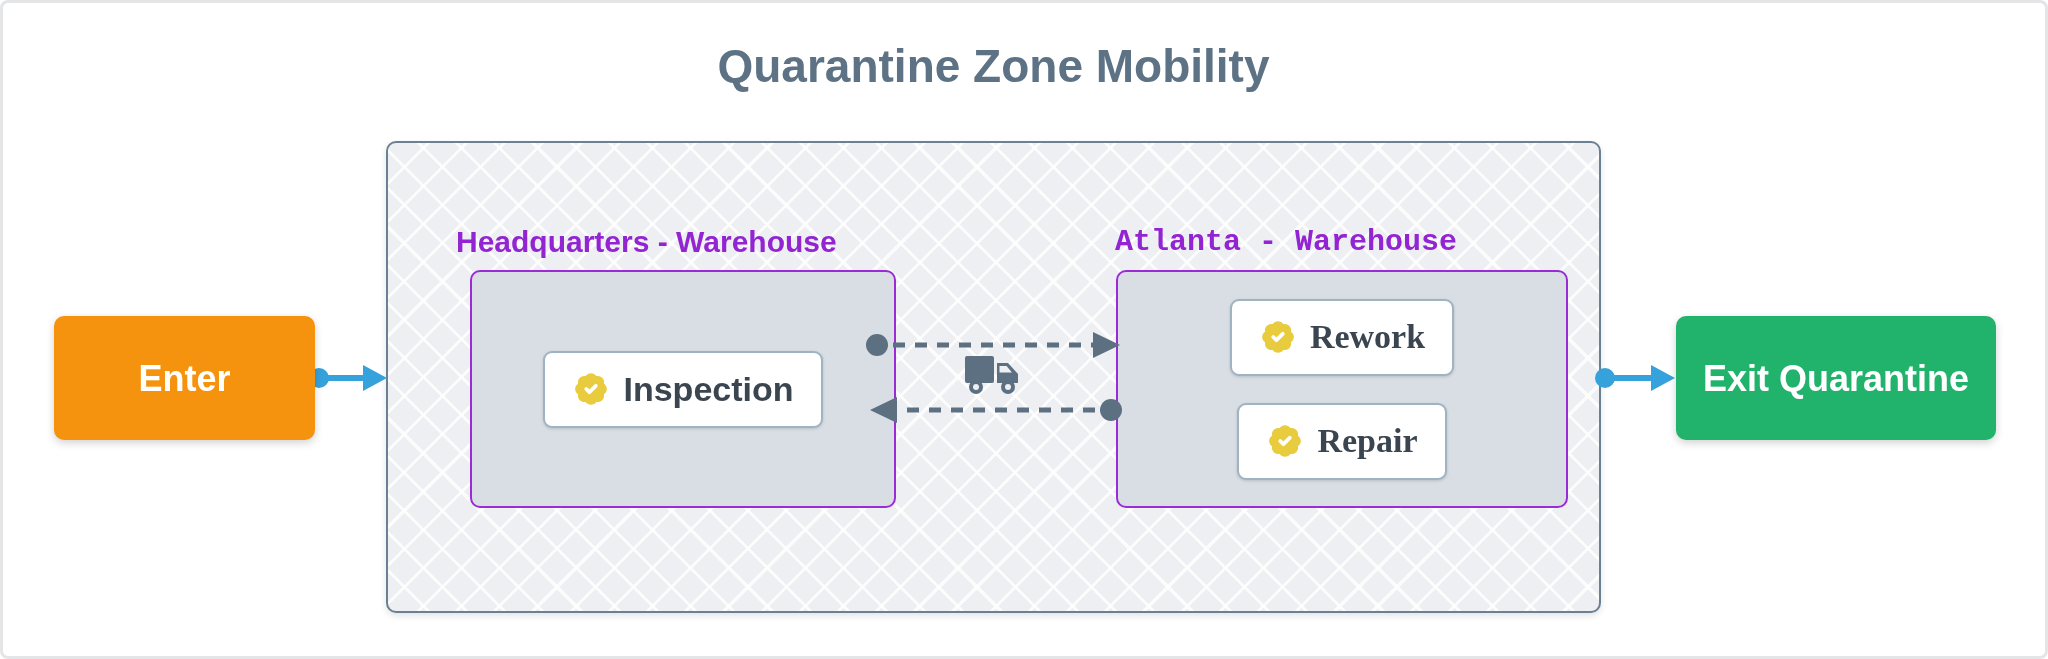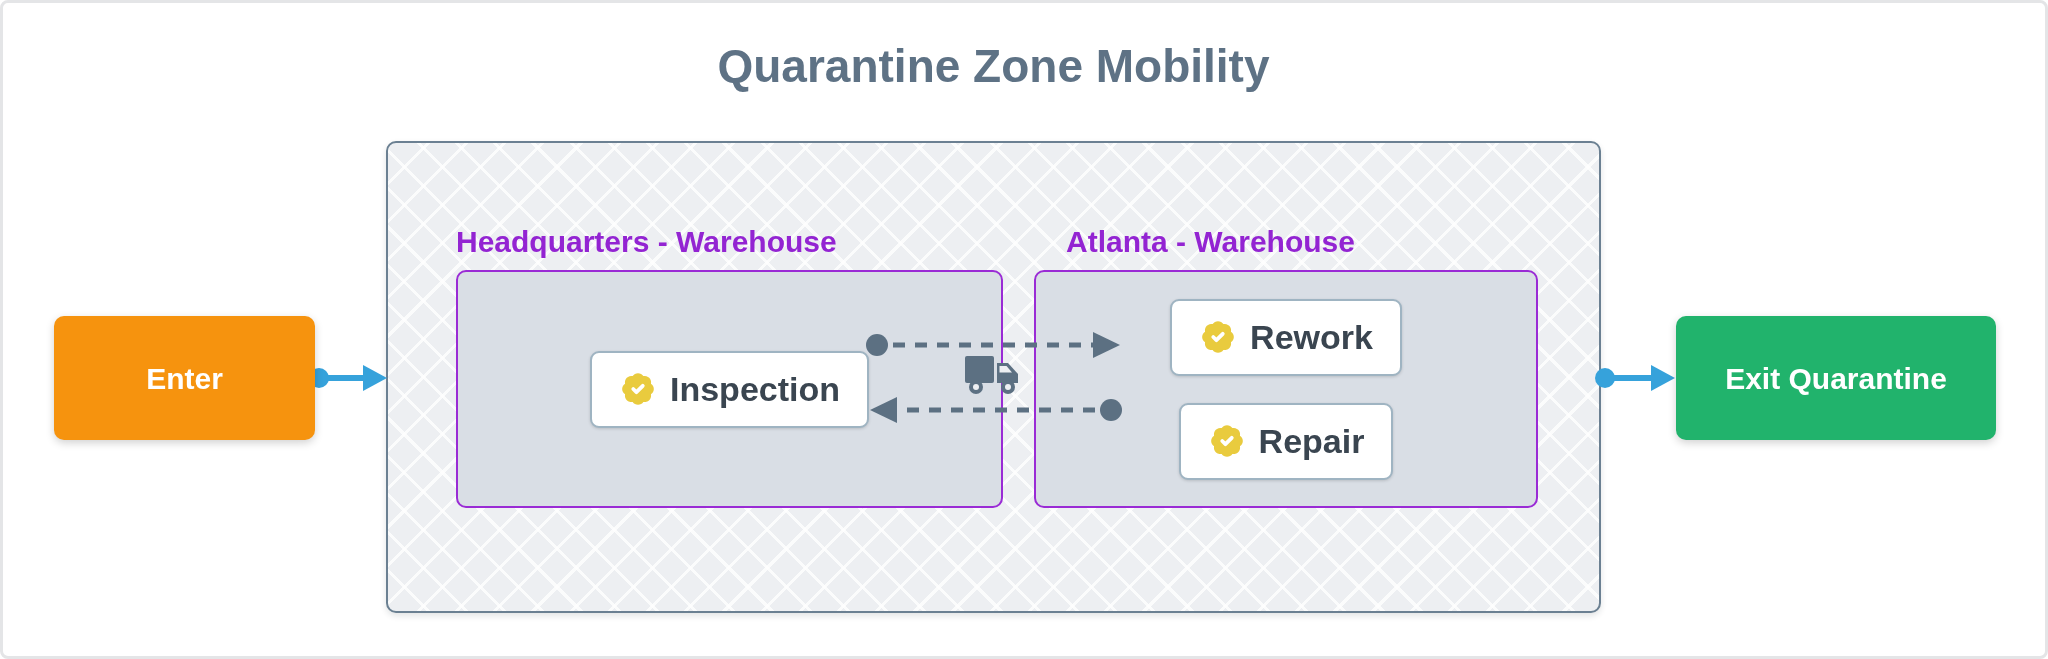--- a/index.html
+++ b/index.html
@@ -26,41 +26,41 @@
       repeating-linear-gradient(135deg, rgba(255,255,255,.8) 0px, rgba(255,255,255,.8) 3px, transparent 3px, transparent 27px);
     border:2.5px solid #6b8092;
     border-radius:10px;
     box-shadow:0 3px 6px rgba(15,30,45,.12);
   }
   .wh-label{
     position:absolute;top:222px;
     text-align:left;font-size:30px;font-weight:700;color:#9324d2;
   }
   .wh-label.hq{left:453px;width:465px;}
-  .wh-label.atl{left:1063px;width:452px;}
+  .wh-label.atl{left:1112px;width:452px;font-family:Liberation Mono, monospace;}
   .wh-box{
     position:absolute;top:267px;height:238px;box-sizing:border-box;
     background:#d9dee5;border:2.5px solid #9a2bd5;border-radius:10px;
     display:flex;flex-direction:column;align-items:center;justify-content:center;gap:27px;
   }
-  .wh-box.hq{left:453px;width:547px;}
-  .wh-box.atl{left:1031px;width:504px;}
+  .wh-box.hq{left:467px;width:426px;}
+  .wh-box.atl{left:1113px;width:452px;font-family:Liberation Serif, serif;}
   .op-card{
     display:flex;align-items:center;gap:13px;
     box-sizing:border-box;height:77px;padding:0 27px;
     background:#ffffff;border:2px solid #9fb4c2;border-radius:9px;
     box-shadow:0 1px 3px rgba(0,0,0,.15);
     font-size:34px;font-weight:600;color:#3a4550;white-space:nowrap;
   }
   .btn{
     position:absolute;top:313px;height:124px;box-sizing:border-box;
     border-radius:10px;border:none;
     display:flex;align-items:center;justify-content:center;
     color:#ffffff;font-family:"Liberation Sans", sans-serif;
-    font-size:30px;font-weight:700;line-height:47px;
+    font-size:36px;font-weight:700;line-height:47px;
     box-shadow:0 3px 8px rgba(0,0,0,.18);
     cursor:pointer;
   }
   .btn.enter{left:51px;width:261px;background:#f6930e;}
   .btn.exit{left:1673px;width:320px;background:#21b36c;}
   .overlay{position:absolute;left:0;top:0;width:2048px;height:659px;pointer-events:none;}
   .truck{position:absolute;left:961px;top:352px;}
   .badge-icon{flex:0 0 auto;}
 </style>
 </head>

